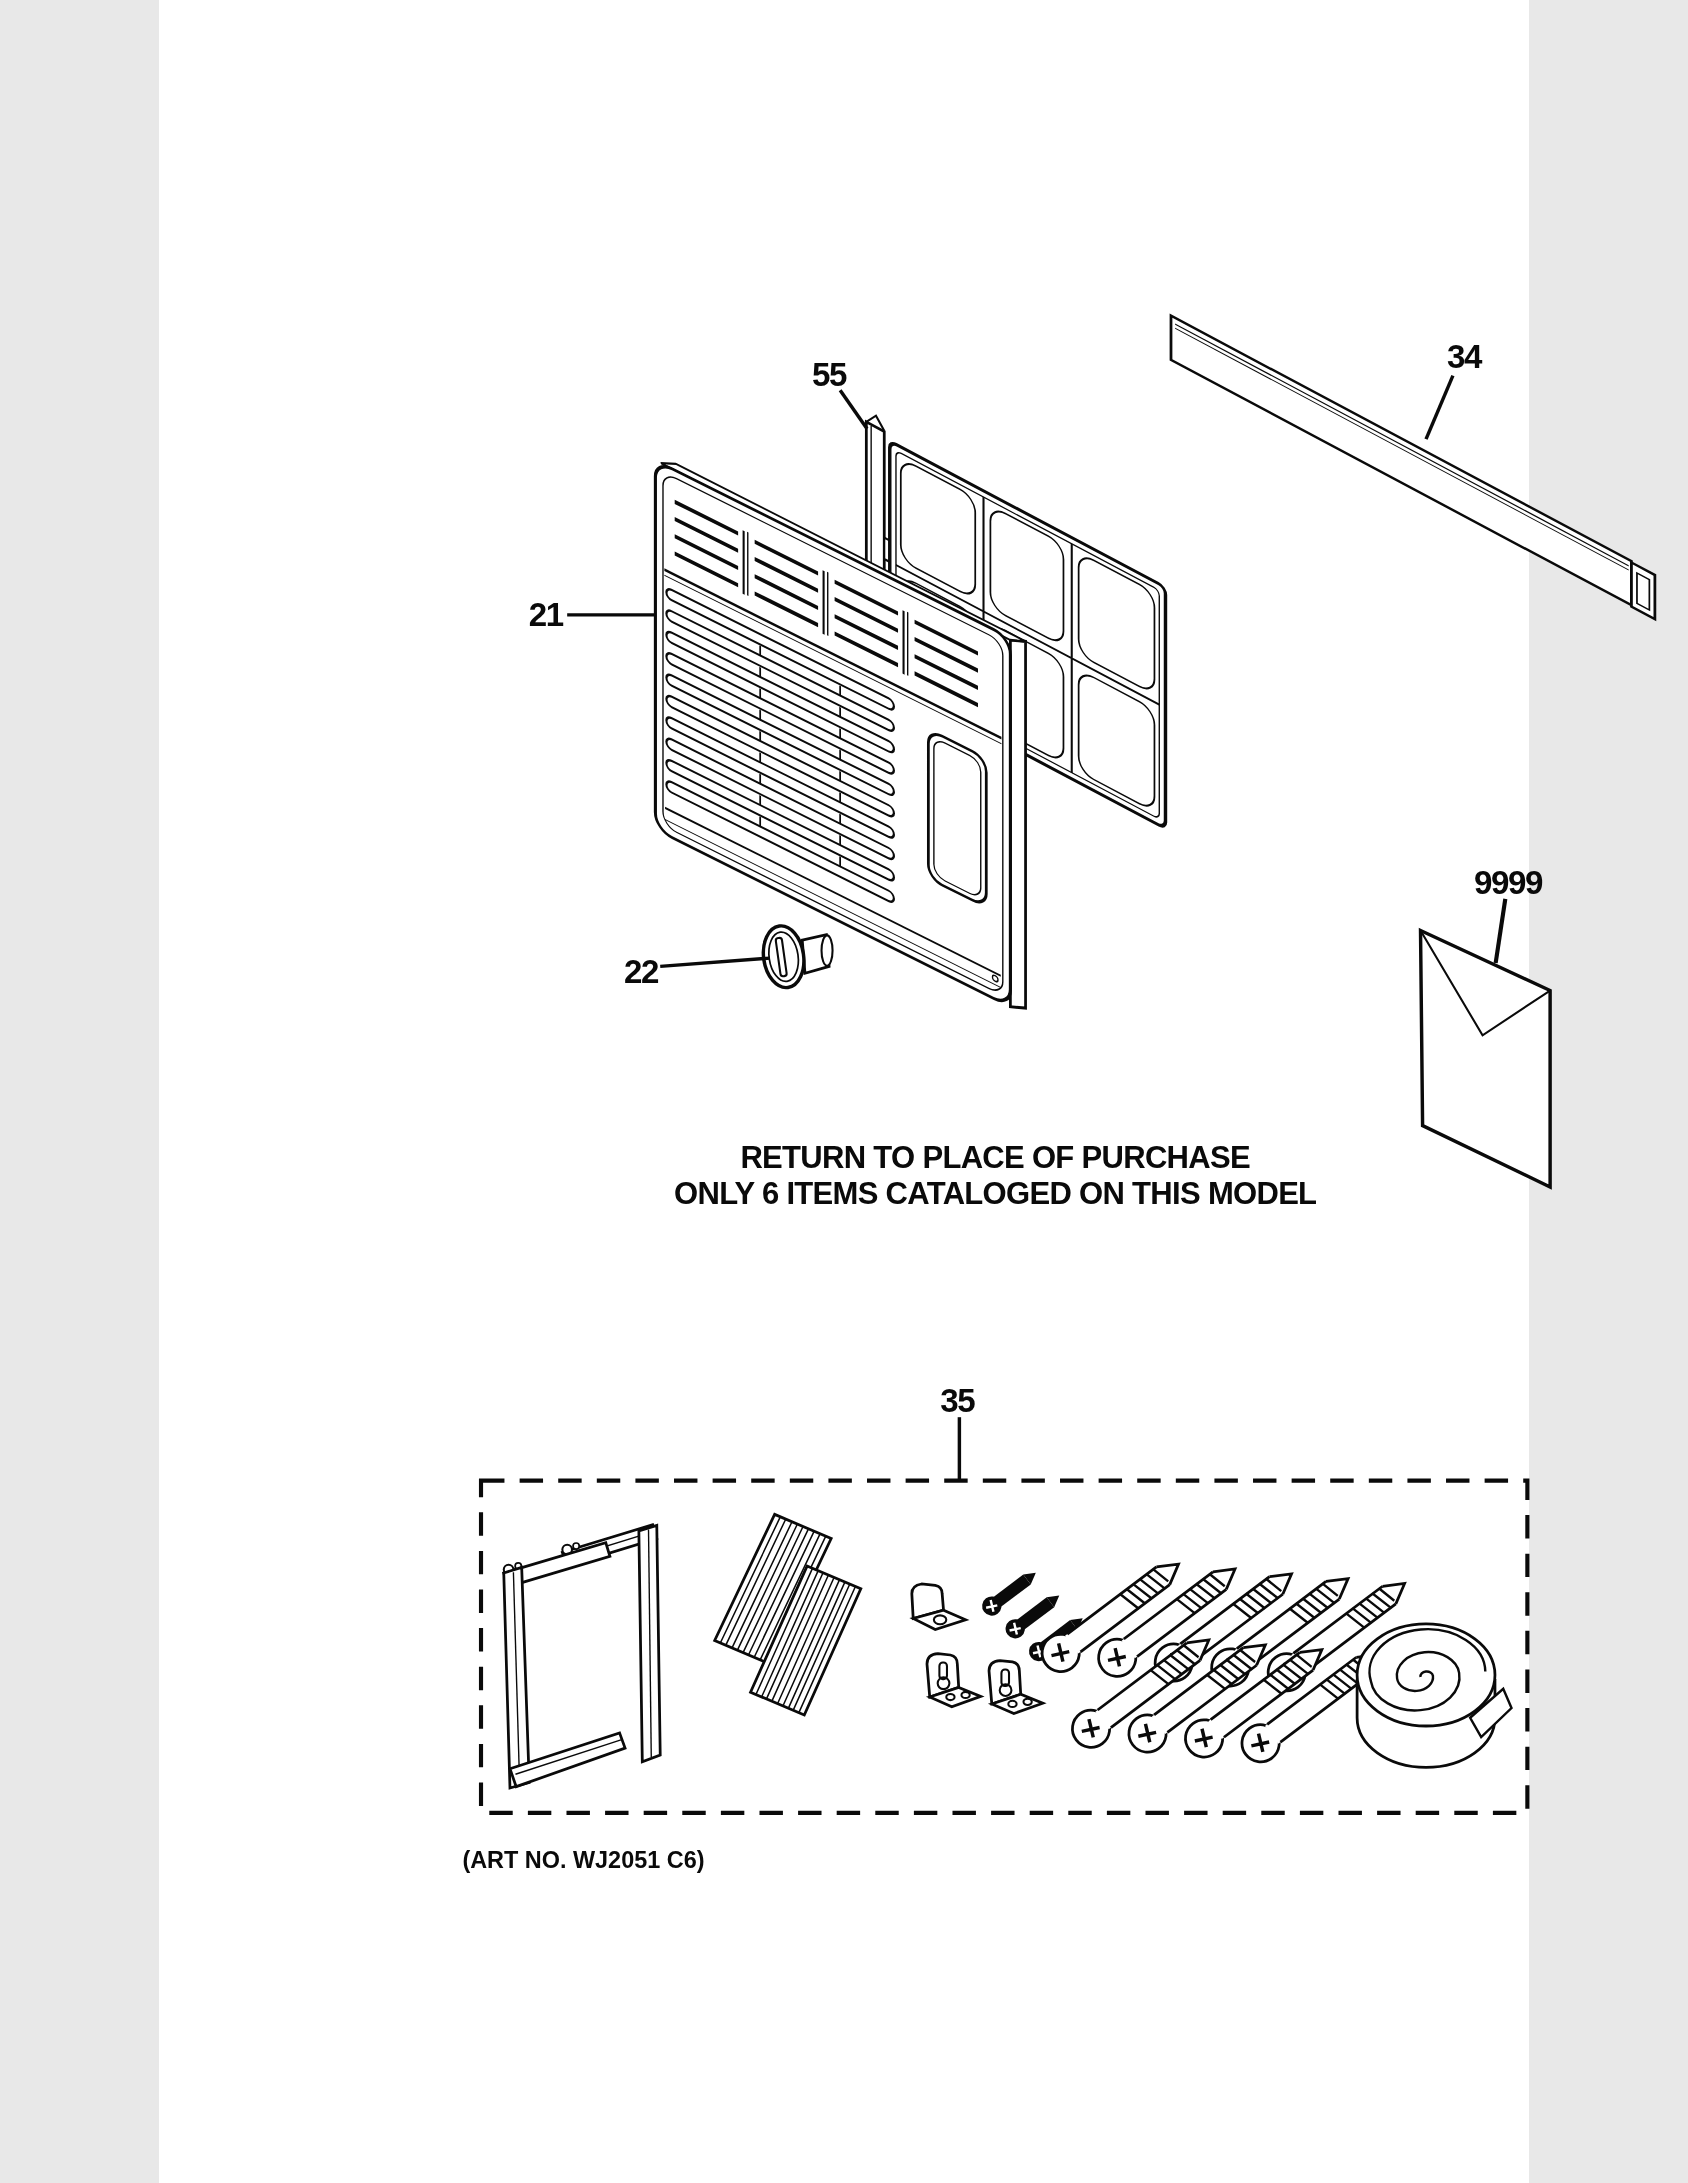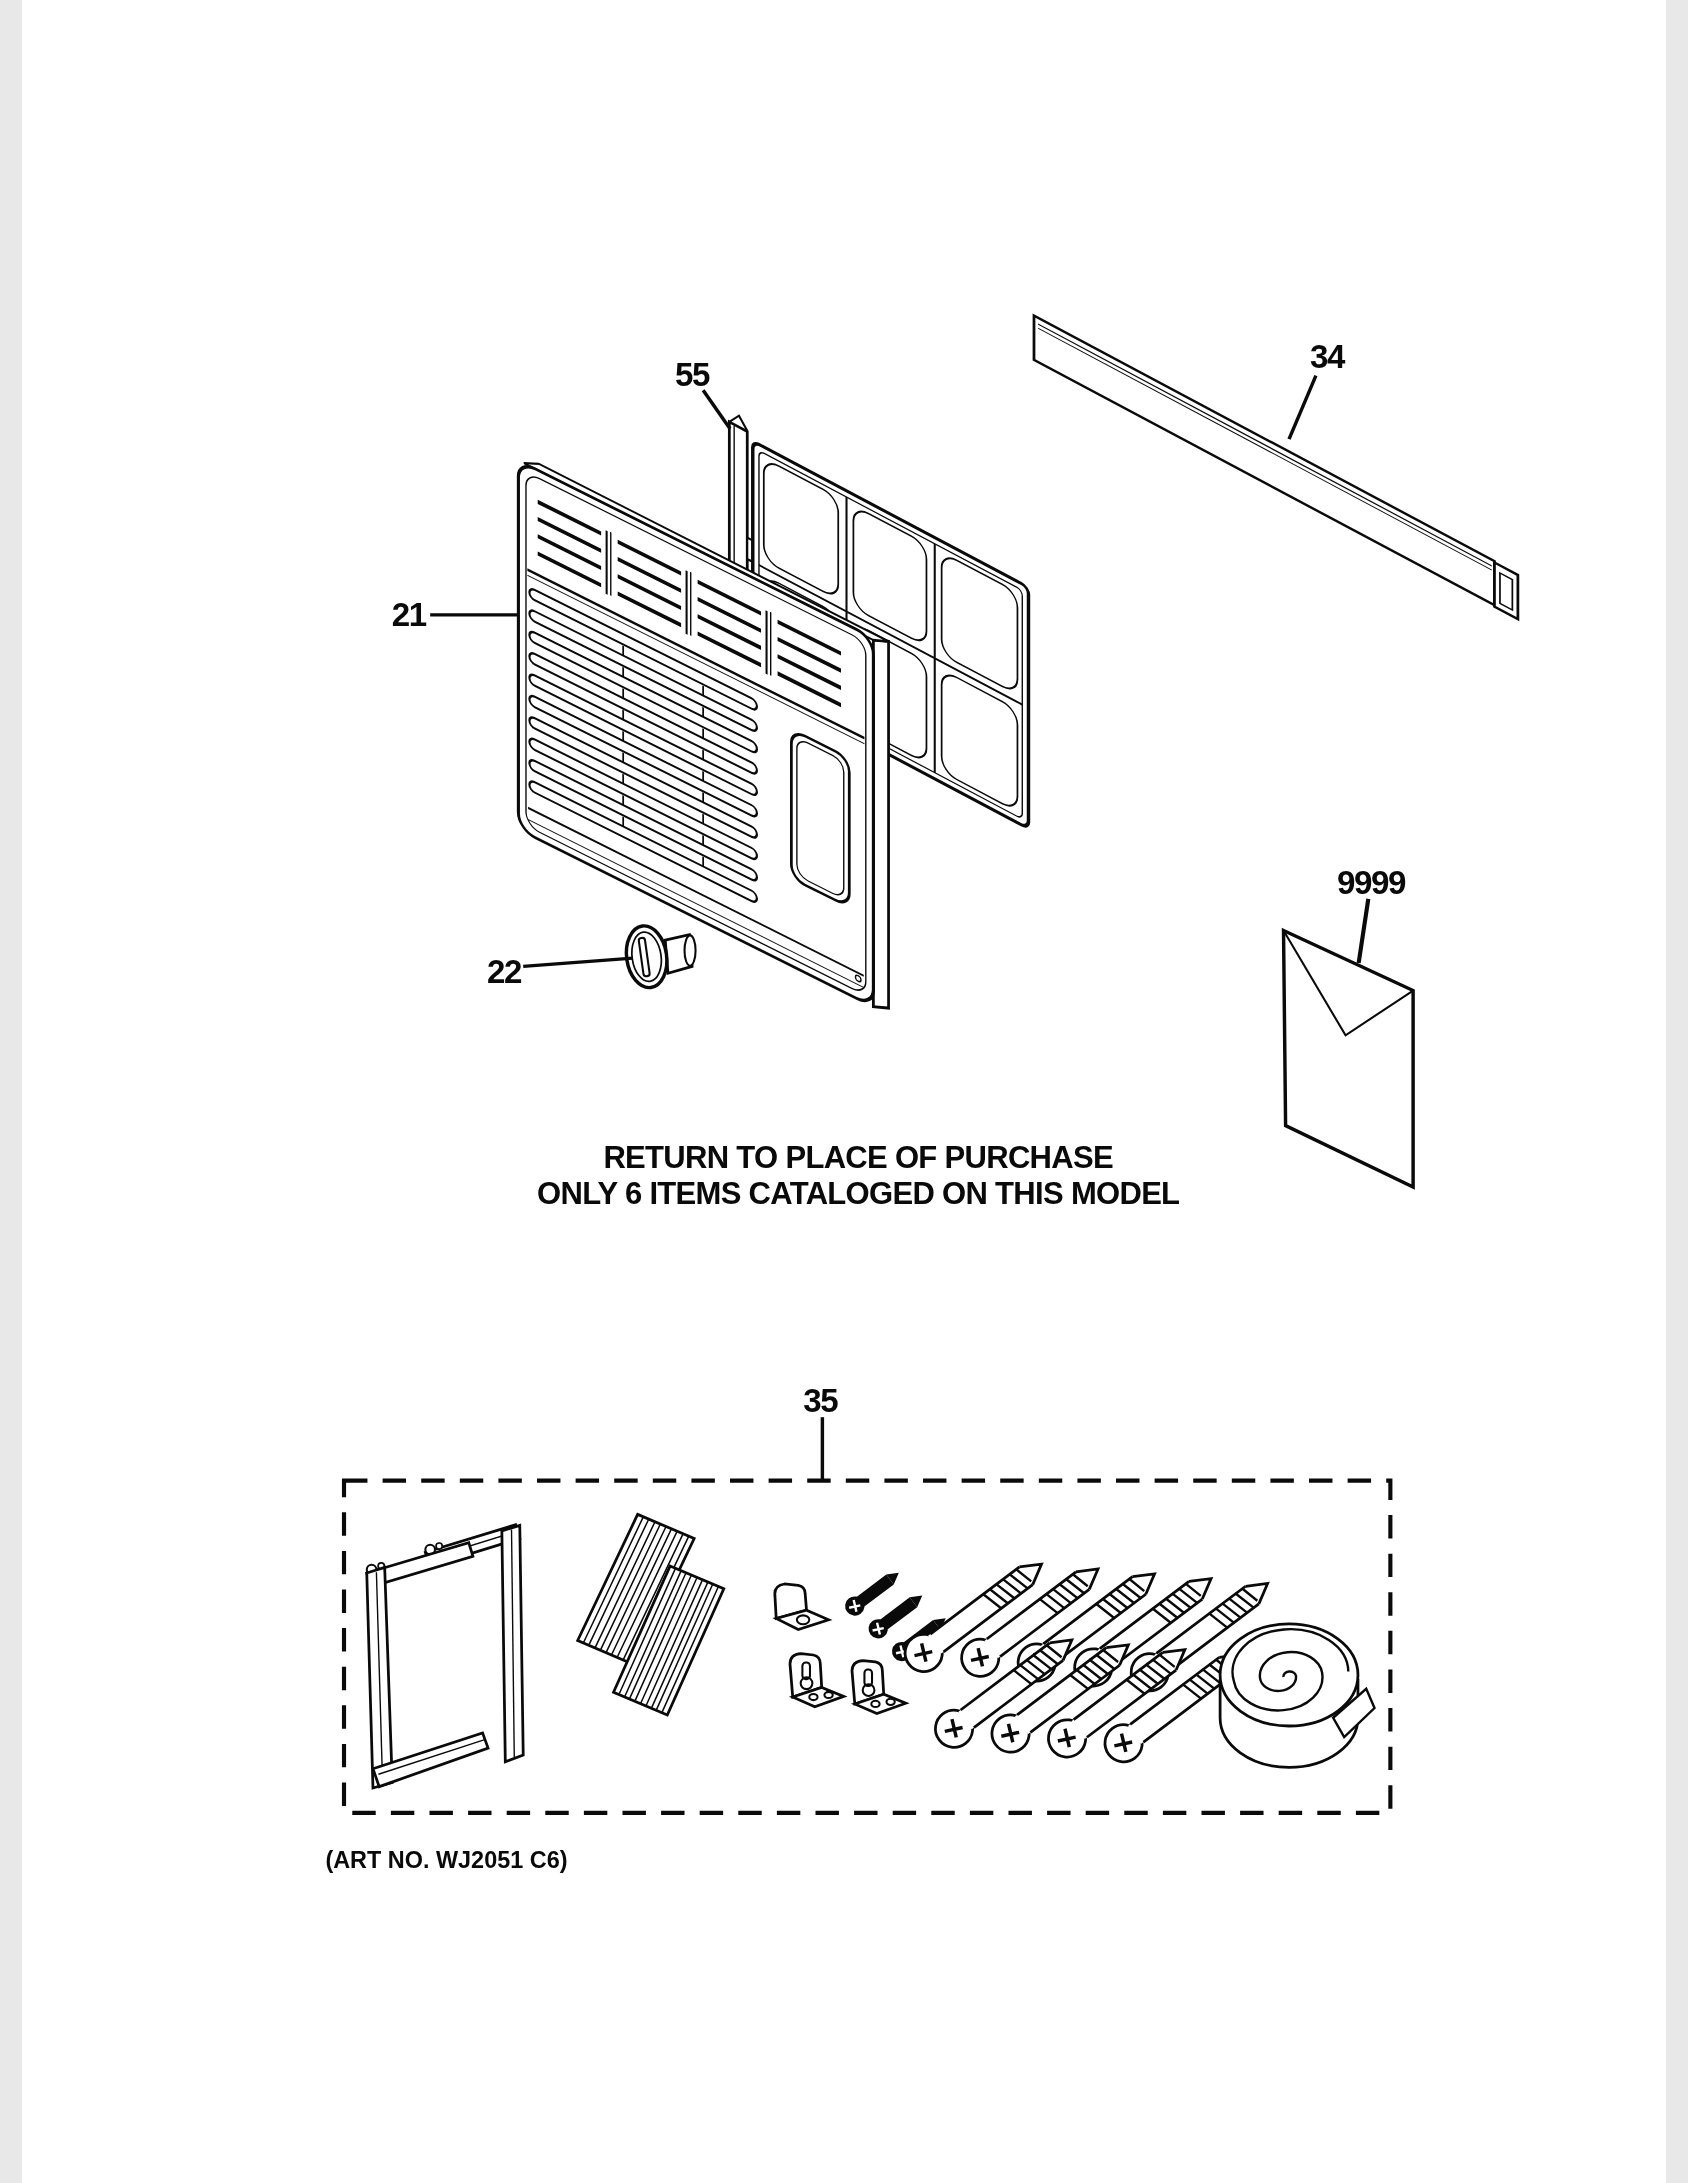--- a/index.html
+++ b/index.html
@@ -1,17 +1,17 @@
 <!DOCTYPE html>
 <html style="font-size:11px"><head>
 <meta charset="utf-8">
 <style>
   html,body{margin:0;padding:0;background:#e8e8e8;}
   .sheet{
-    width:1644px;height:2183px;background:#ffffff;position:relative;margin:0 auto;
+    width:1370px;height:2183px;background:#ffffff;position:relative;margin:0 auto;
     font-family:"Liberation Sans", sans-serif;
   }
   svg{display:block;}
   .callout{
     font-family:"Liberation Sans", sans-serif;
     font-weight:bold;font-size:48px;letter-spacing:-2px;fill:#0a0a0a;
   }
   .notice{
     font-family:"Liberation Sans", sans-serif;
     font-weight:bold;font-size:45px;letter-spacing:-1px;fill:#0a0a0a;

